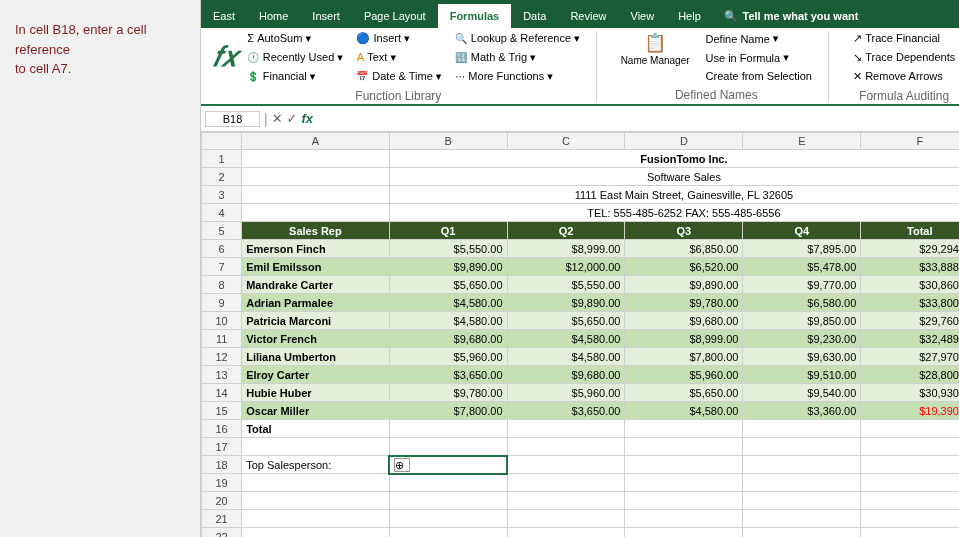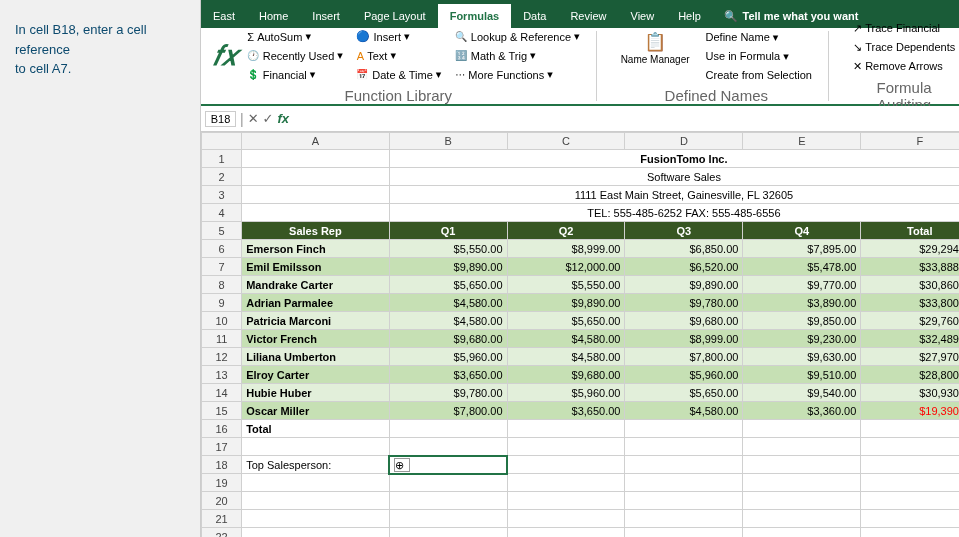--- a/index.html
+++ b/index.html
@@ -6,21 +6,21 @@
     body { font-family: 'Segoe UI', Arial, sans-serif; font-size: 12px; background: #f0f0f0; display: flex; width: 959px; height: 537px; overflow: hidden; }
 
     
     #instruction-panel {
       width: 200px;
       background: #f0f0f0;
       padding: 20px 15px;
       flex-shrink: 0;
       font-size: 13px;
       line-height: 1.5;
-      color: #0c4a6e;
+      color: #7f1d1d;
     }
 
     
     #excel-area {
       flex: 1;
       background: #fff;
       display: flex;
       flex-direction: column;
       border-left: 1px solid #ccc;
     }
@@ -72,21 +72,21 @@
       padding-right: 12px;
       padding-left: 4px;
       height: 70px;
       justify-content: center;
       gap: 4px;
     }
 
     .ribbon-group:last-child { border-right: none; }
 
     .ribbon-group-label {
-      font-size: 15px;
+      font-size: 12px;
       color: #666;
       text-align: center;
       margin-top: auto;
     }
 
     .ribbon-btn {
       display: flex;
       align-items: center;
       gap: 3px;
       font-size: 11px;
@@ -124,21 +124,21 @@
       padding: 2px 4px;
       background: #fff;
       height: 26px;
       gap: 4px;
       flex-shrink: 0;
     }
 
     #cell-ref-box {
       border: 1px solid #ccc;
       padding: 1px 4px;
-      width: 31px;
+      width: 55px;
       font-size: 11px;
       text-align: center;
     }
 
     .formula-bar-sep {
       color: #999;
       font-size: 14px;
     }
 
     #formula-input {
@@ -473,21 +473,21 @@
           <td class="cell cell-data-light">$9,770.00</td>
           <td class="cell cell-data-light">$30,860.00</td>
         </tr>
 
         <tr>
           <td class="row-header">9</td>
           <td class="cell cell-name-medium">Adrian Parmalee</td>
           <td class="cell cell-data-medium">$4,580.00</td>
           <td class="cell cell-data-medium">$9,890.00</td>
           <td class="cell cell-data-medium">$9,780.00</td>
-          <td class="cell cell-data-medium">$3,890.00</td>
+          <td class="cell cell-data-medium">$6,580.00</td>
           <td class="cell cell-data-medium">$33,800.00</td>
         </tr>
 
         <tr>
           <td class="row-header">10</td>
           <td class="cell cell-name-light">Patricia Marconi</td>
           <td class="cell cell-data-light">$4,580.00</td>
           <td class="cell cell-data-light">$5,650.00</td>
           <td class="cell cell-data-light">$9,680.00</td>
           <td class="cell cell-data-light">$9,850.00</td>

